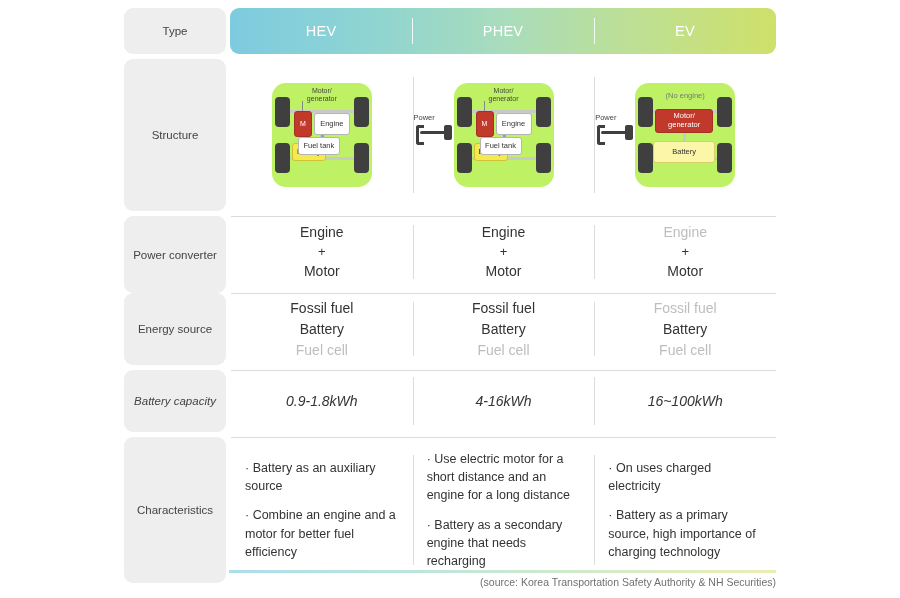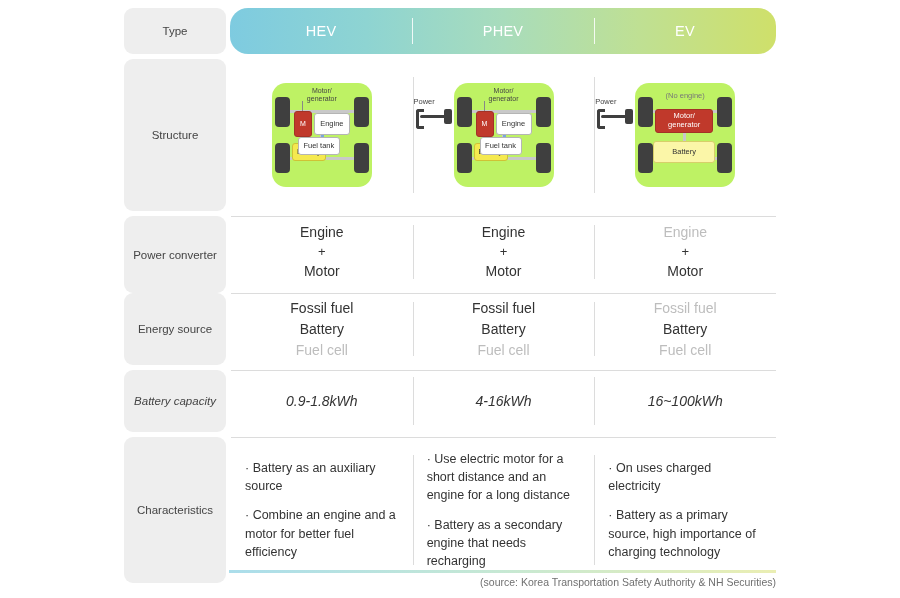--- a/index.html
+++ b/index.html
@@ -72,21 +72,21 @@
     background: #dcdcdc;
   }
 
   
   .row-header { height: 46px; }
   .row-header .label-cell { height: 46px; }
   .header-bar {
     flex: 1;
     margin-left: 4px;
     display: flex;
-    border-radius: 18px;
+    border-radius: 9px;
     overflow: hidden;
     background: linear-gradient(to right, #7ecbe0 0%, #8ed4d2 25%, #a8dcbc 50%, #bfe093 75%, #cfe06a 100%);
   }
   .header-cell {
     flex: 1;
     position: relative;
     display: flex;
     align-items: center;
     justify-content: center;
     color: #ffffff;
@@ -216,21 +216,21 @@
     position: absolute;
     left: 30px;
     top: 18px;
     width: 1px;
     height: 10px;
     background: #888;
   }
   .plug {
     position: absolute;
     left: -38px;
-    top: 24px;
+    top: 40px;
     width: 40px;
     height: 22px;
     text-align: center;
   }
   .plug .plug-label {
     position: absolute;
     left: -2px;
     top: -10px;
     font-size: 7.5px;
     color: #444;

